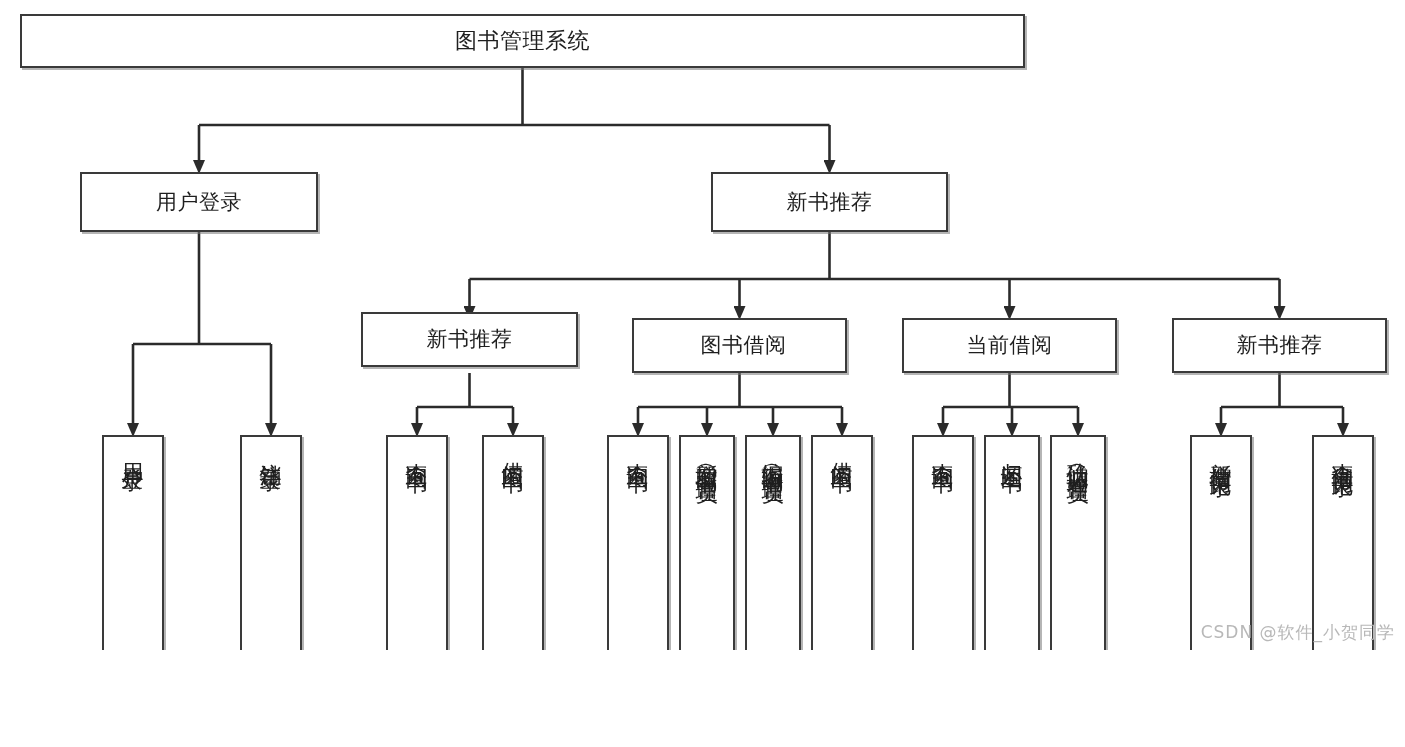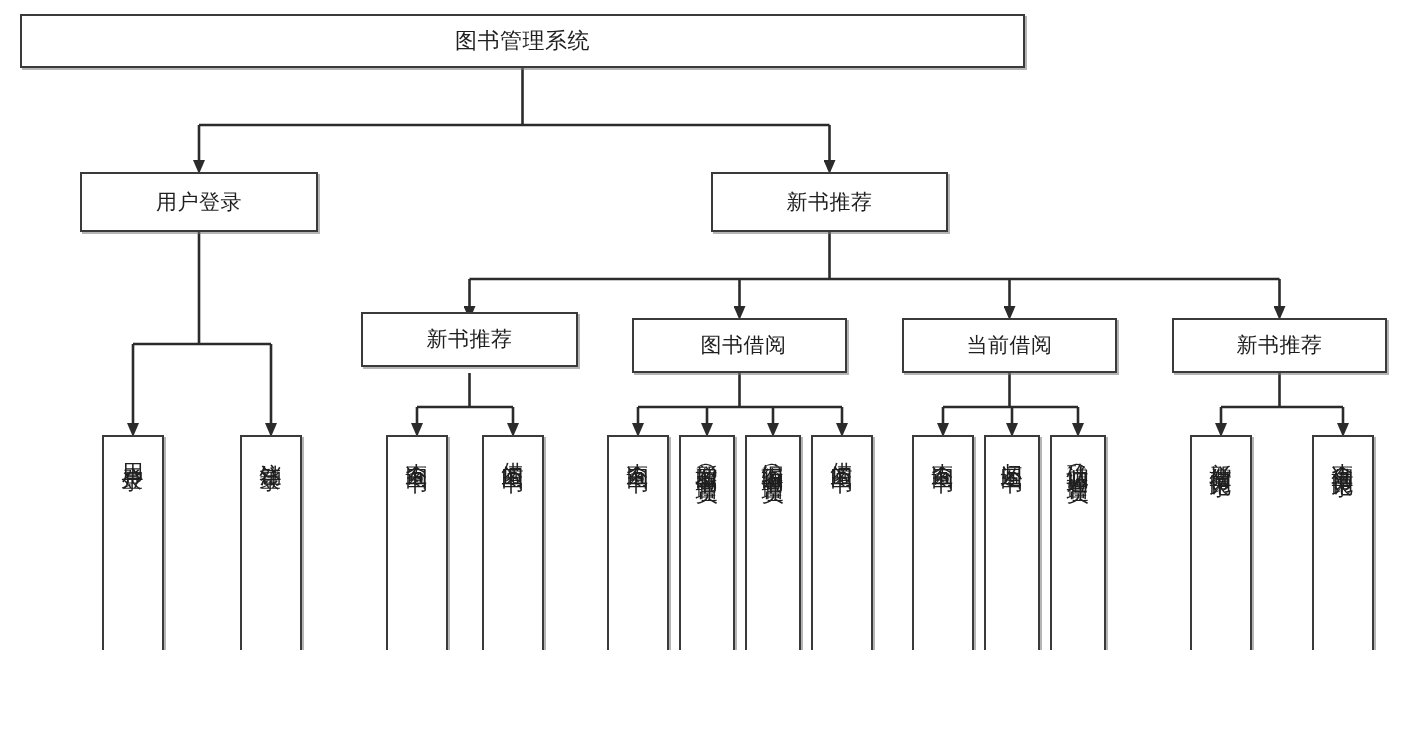--- a/index.html
+++ b/index.html
@@ -177,13 +177,14 @@
         <span class="label">确认归还（管理员）</span>
       </div>
       <div class="node vert" style="left: 1190px; top: 435px; width: 62px; height: 298px;">
         <span class="label">新增借阅记录</span>
       </div>
       <div class="node vert" style="left: 1312px; top: 435px; width: 62px; height: 298px;">
         <span class="label">查询借阅记录</span>
       </div>
     </div>
 
+  <div id="watermark">CSDN @软件_小贺同学</div>
 </div>
 
 </body></html>

